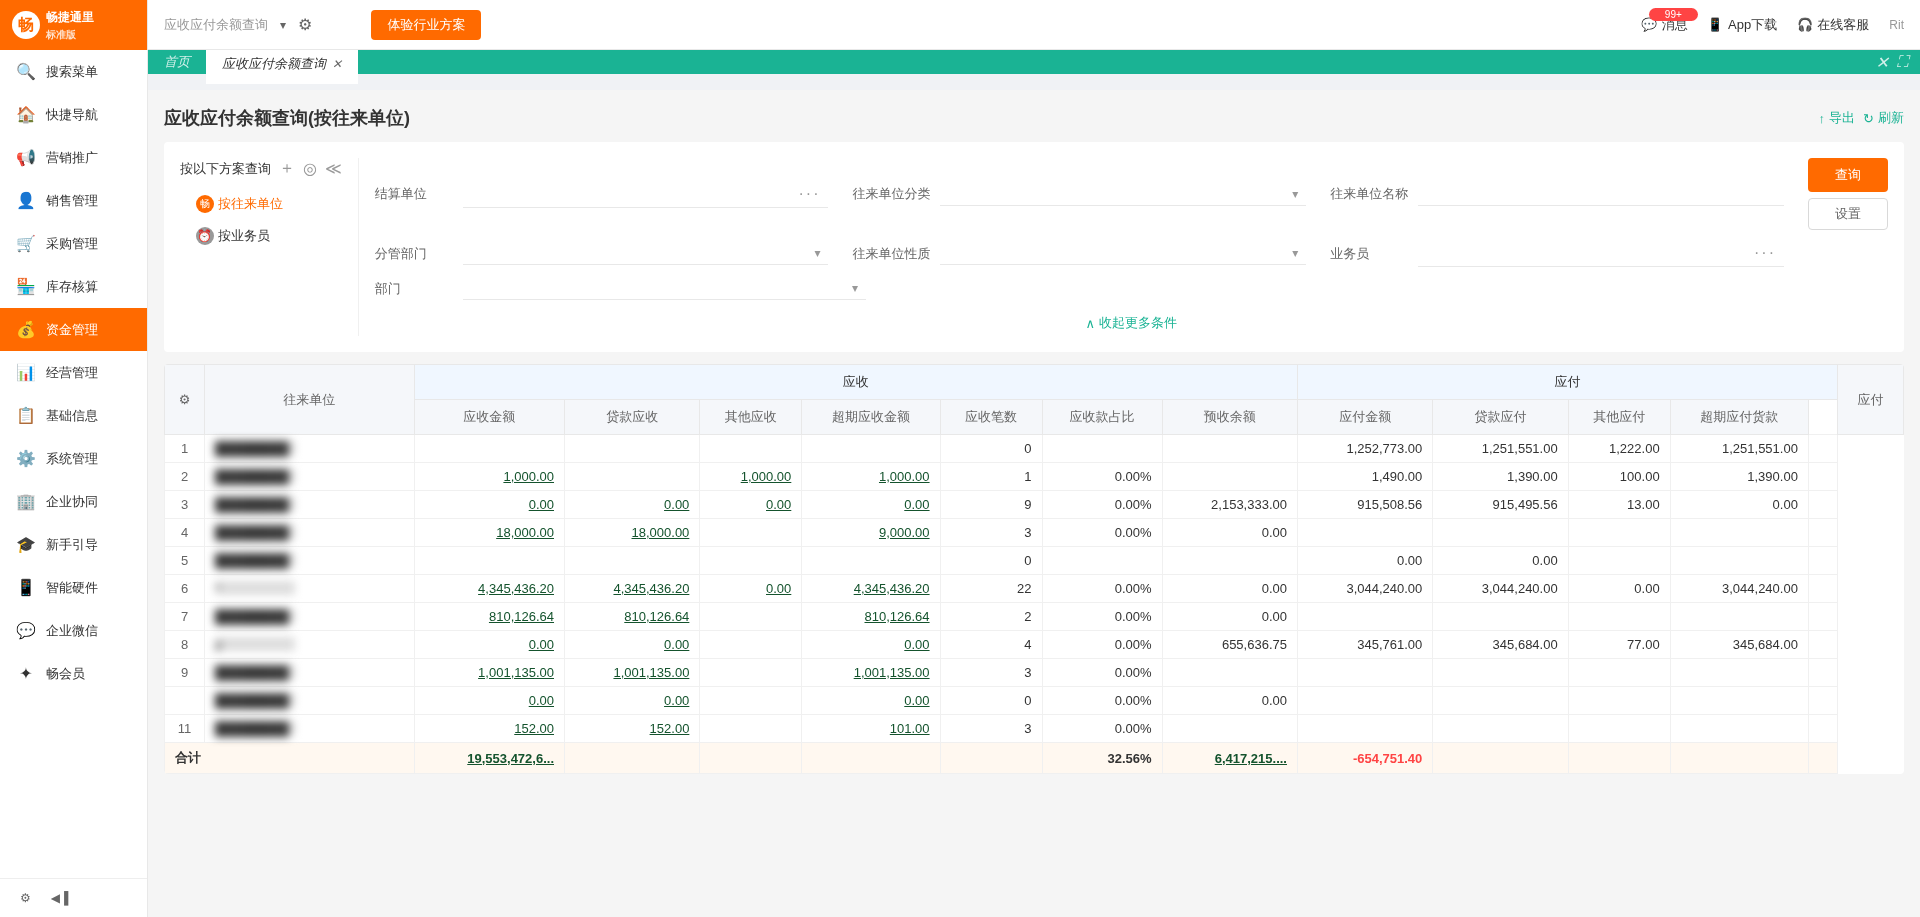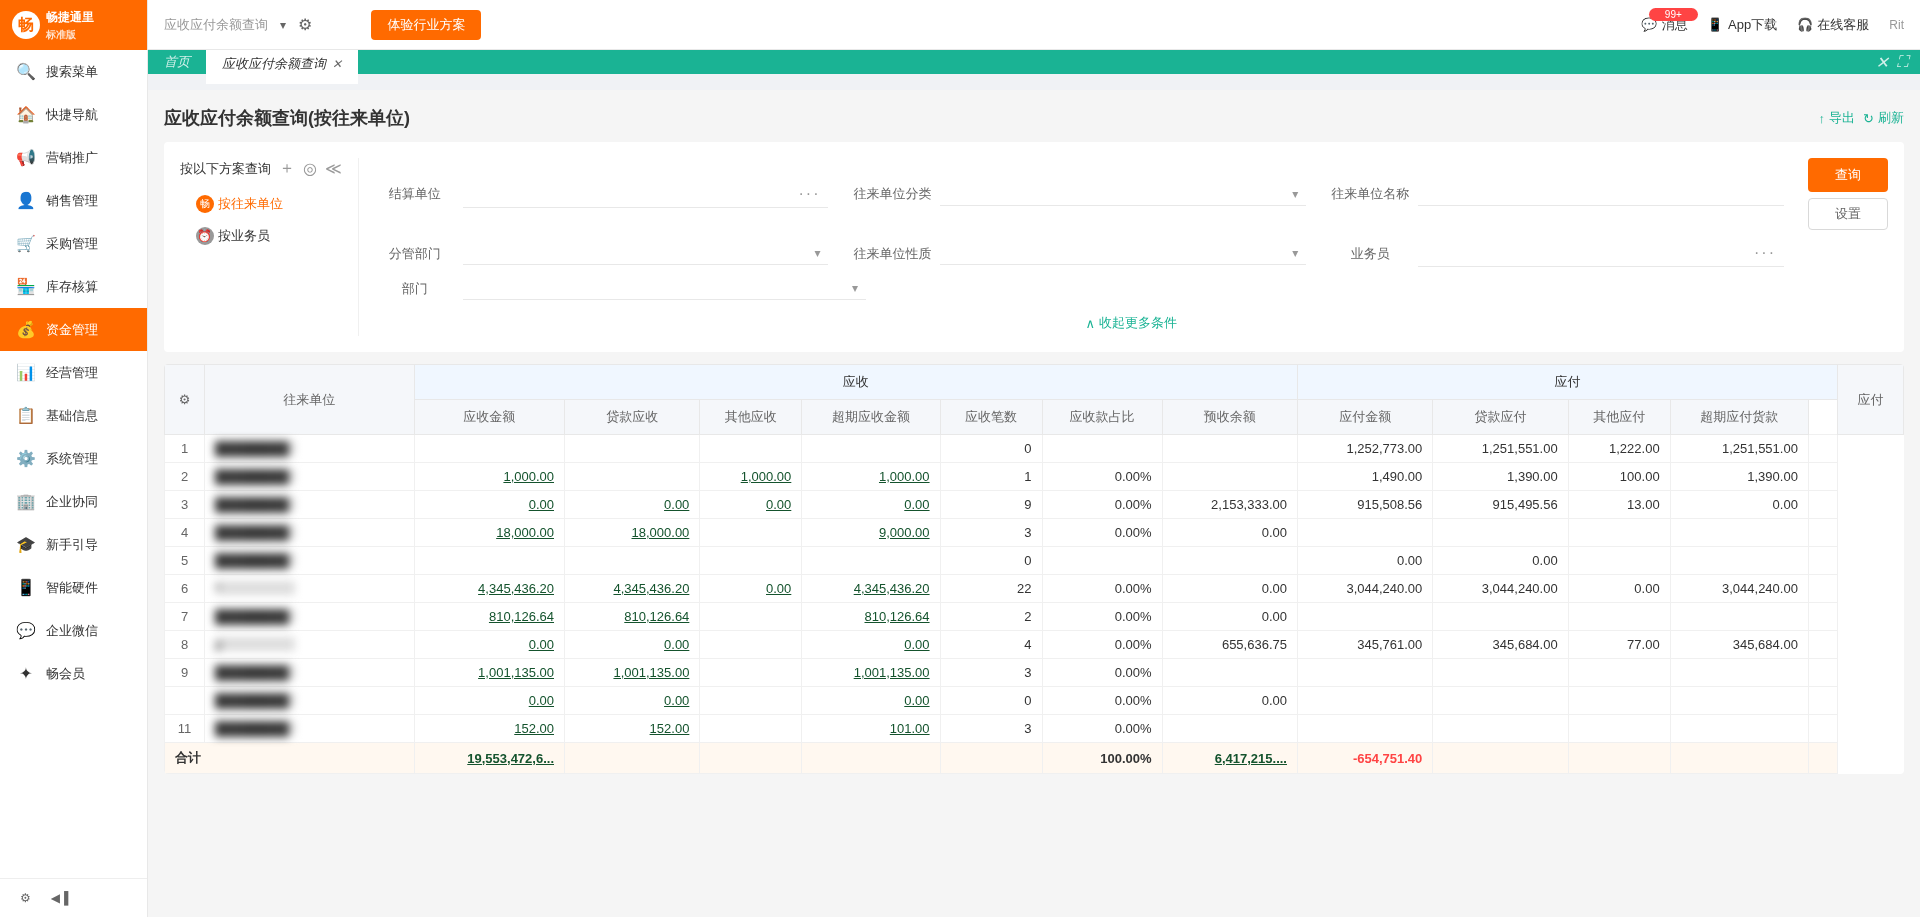--- a/index.html
+++ b/index.html
@@ -94,21 +94,21 @@
     .filter-label { color: #333; font-size: 13px; }
     .filter-icon-btn { cursor: pointer; color: #999; font-size: 16px; }
     .filter-options { display: flex; gap: 8px; margin-left: 8px; }
     .filter-option {
       display: flex; align-items: center; gap: 4px; cursor: pointer;
       padding: 4px 8px; border-radius: 4px; color: #333;
     }
     .filter-option.active { color: #ff6a00; }
     .filter-option-icon { width: 18px; height: 18px; border-radius: 50%; background: #ff6a00; display: flex; align-items: center; justify-content: center; color: #fff; font-size: 10px; }
     .filter-field { display: flex; align-items: center; gap: 8px; flex: 1; }
-    .filter-field-label { color: #666; font-size: 13px; white-space: nowrap; min-width: 80px; text-align: center; }
+    .filter-field-label { color: #666; font-size: 13px; white-space: nowrap; min-width: 80px; text-align: left; }
     .filter-input {
       flex: 1; border: none; border-bottom: 1px solid #e8e8e8;
       padding: 4px 8px; color: #333; background: #fff; outline: none; font-size: 13px;
     }
     .filter-select {
       flex: 1; border: none; border-bottom: 1px solid #e8e8e8;
       padding: 4px 8px; color: #333; background: #fff; outline: none;
       display: flex; align-items: center; justify-content: space-between; cursor: pointer;
     }
     .filter-dots { color: #999; letter-spacing: 2px; font-size: 16px; }
@@ -585,21 +585,21 @@
             </tr>
           </tbody>
         <tfoot>
           <tr class="total-row">
             <td colspan="2" class="left">合计</td>
             <td><span class="link-text">19,553,472,6...</span></td>
             <td></td>
             <td></td>
             <td></td>
             <td></td>
-            <td>100.00%</td>
+            <td>32.56%</td>
             <td><span class="link-text">6,417,215....</span></td>
             <td style="color:#ff4444;">-654,751.40</td>
             <td></td>
             <td></td>
             <td></td>
             <td></td>
           </tr>
         </tfoot>
       </table>
     </div>

